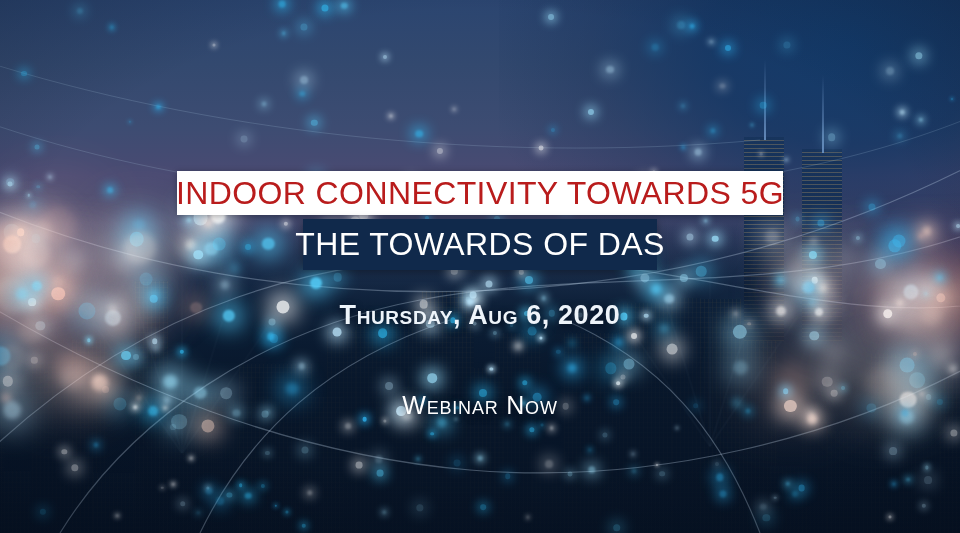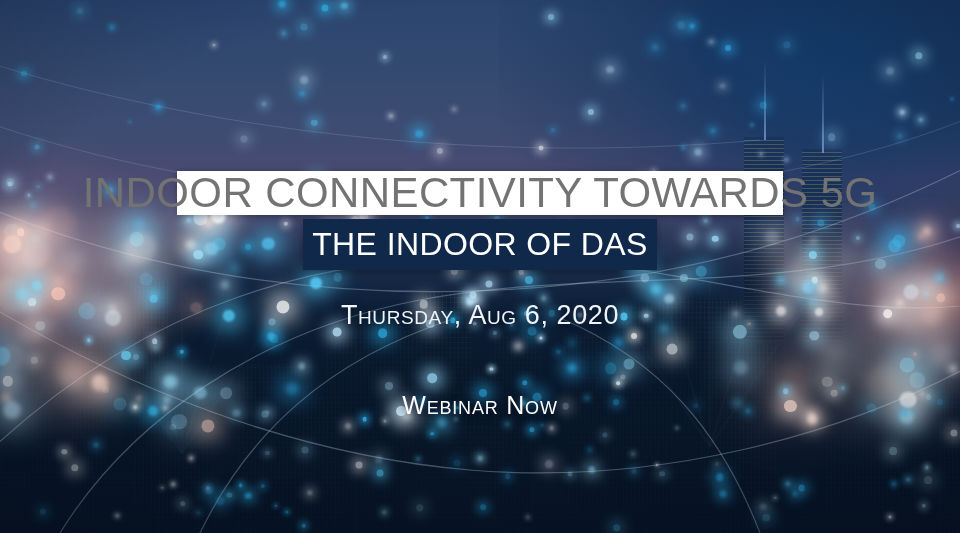--- a/index.html
+++ b/index.html
@@ -214,23 +214,23 @@
     top: 171px;
     width: 606px;
     height: 44px;
     background: #ffffff;
     display: flex;
     align-items: center;
     justify-content: center;
     box-shadow: 0 1px 6px rgba(0,0,0,0.30);
   }
   .title-line1 {
-    font-size: 42px;
+    font-size: 32px;
     font-weight: 300;
-    color: #737373;
+    color: #b91c1c;
     letter-spacing: 0.4px;
     white-space: nowrap;
   }
 
   
   .banner-navy {
     position: absolute;
     left: 303px;
     top: 219px;
     width: 354px;
@@ -251,21 +251,21 @@
 
   
   .date-block {
     position: absolute;
     left: 0; right: 0;
     top: 300px;
     text-align: center;
   }
   .date-line {
     color: #eef4fa;
-    font-weight: 400;
+    font-weight: 700;
     font-variant: small-caps;
     text-shadow: 0 2px 7px rgba(0,10,26,0.75);
     white-space: nowrap;
   }
   .date-line-1 { font-size: 27px; letter-spacing: 0.6px; }
   .date-line-2 { font-size: 31px; letter-spacing: 0.4px; margin-top: 4px; }
 
   
   .register {
     position: absolute;
@@ -747,21 +747,21 @@
   <div class="vignette"></div>
 
   <div class="content">
 
 
     <div class="banner-white">
       <span class="title-line1">INDOOR CONNECTIVITY TOWARDS 5G</span>
     </div>
 
     <div class="banner-navy">
-      <span class="title-line2">THE INDOOR OF DAS</span>
+      <span class="title-line2">THE TOWARDS OF DAS</span>
     </div>
 
     <div class="date-block">
       <div class="date-line date-line-1">Thursday, Aug 6, 2020</div>
     </div>
 
     <div class="register">Webinar Now</div>
 
   </div>
 </div>

